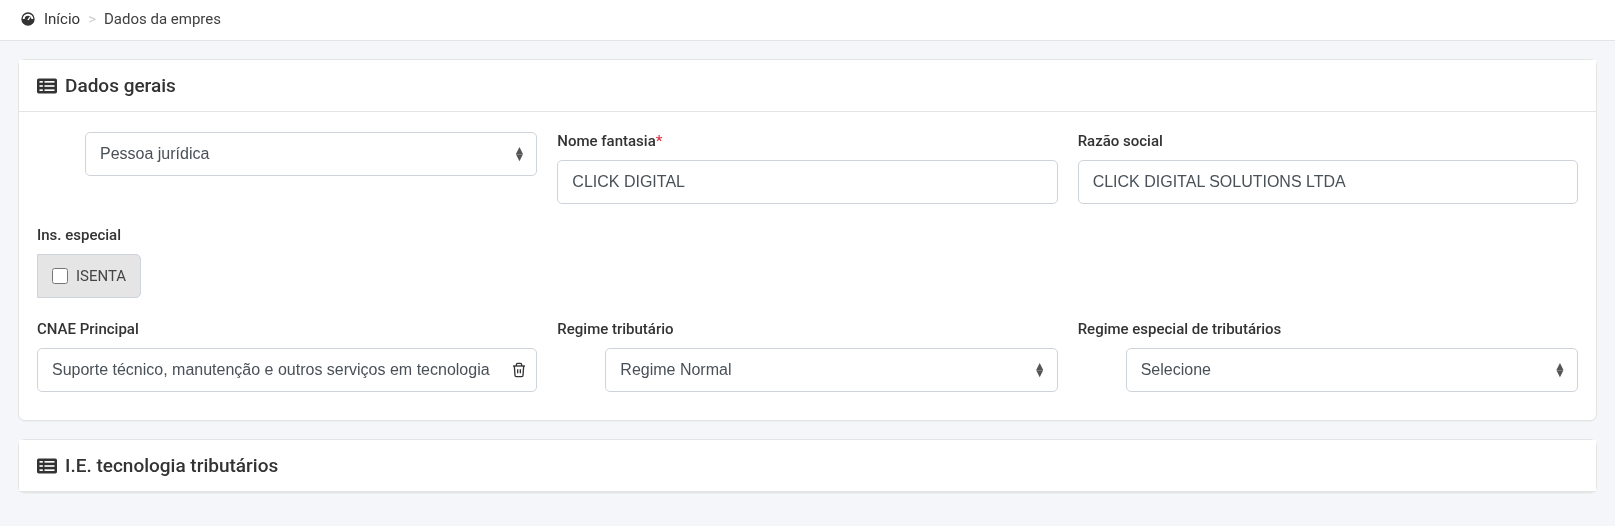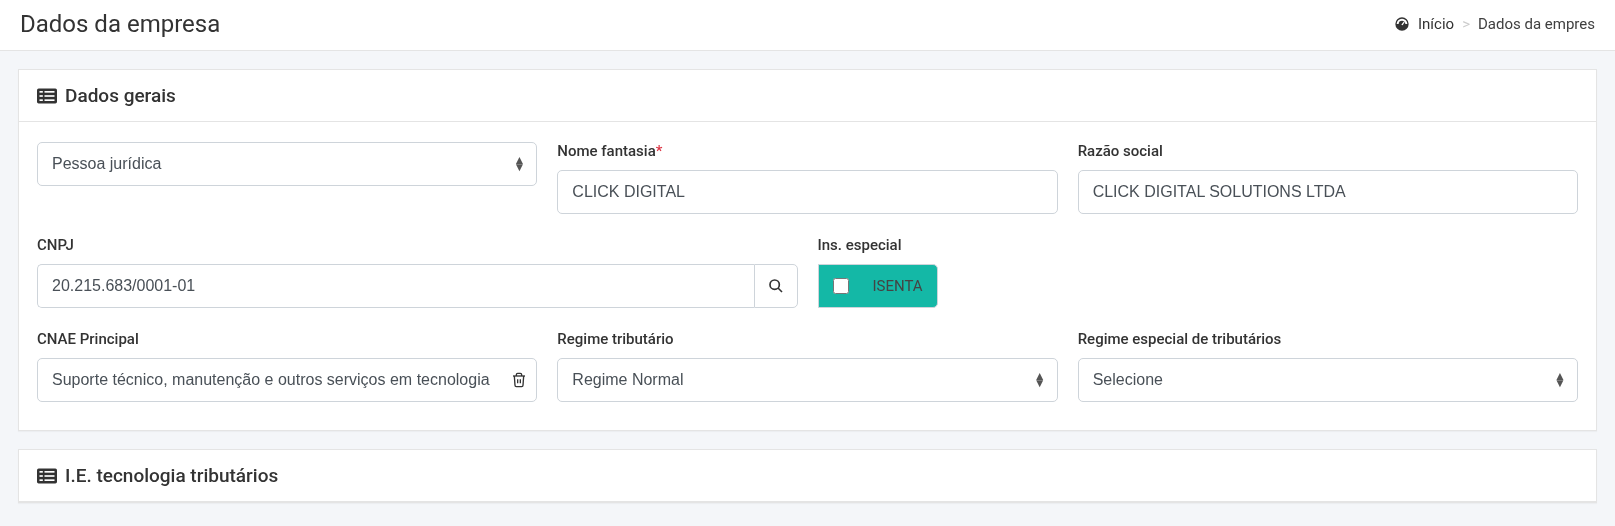--- a/index.html
+++ b/index.html
@@ -31,21 +31,21 @@
     }
     .breadcrumb-sep { color: #ccc; }
     .breadcrumb-current { color: #404040; }
     .breadcrumb .dash-icon { font-size: 14px; }
     .content {
       padding: 18px 18px 0 18px;
     }
     .card {
       background: #fff;
       border: 1px solid #e4e4e4;
-      border-radius: 0;
+      border-radius: 7px;
       margin-bottom: 18px;
       box-shadow: 0 1px 1px rgba(0,0,0,0.03);
     }
     .card-header {
       padding: 14px 18px;
       border-bottom: 1px solid #e4e4e4;
       background: #fff;
       display: flex;
       align-items: center;
       gap: 8px;
@@ -81,20 +81,21 @@
       padding: 8px 14px;
       font-size: 16px;
       color: #495057;
       background: #fff;
       border: 1px solid #ced4da;
       border-radius: 5px;
       outline: none;
     }
     .select-wrap {
       position: relative;
+      margin-left: 48px;
     }
     .select-wrap .caret {
       position: absolute;
       right: 12px;
       top: 50%;
       transform: translateY(-50%);
       pointer-events: none;
       font-size: 12px;
       color: #555;
       line-height: 0.6;
@@ -119,23 +120,23 @@
       border: 1px solid #ced4da;
       border-top-right-radius: 5px;
       border-bottom-right-radius: 5px;
       cursor: pointer;
       color: #555;
     }
     .input-group .ig-addon {
       height: 44px;
       display: flex;
       align-items: center;
-      gap: 24px;
+      gap: 8px;
       padding: 0 14px;
-      background: #14b8a6;
+      background: #e5e5e5;
       border: 1px solid #ced4da;
       border-top-right-radius: 5px;
       border-bottom-right-radius: 5px;
       color: #444;
       font-size: 15px;
     }
     .ig-addon input[type="checkbox"] {
       width: 16px;
       height: 16px;
       cursor: pointer;
@@ -151,21 +152,20 @@
       transform: translateY(-50%);
     }
     .cnae-wrap .form-control {
       padding-right: 38px;
     }
   </style>
 </head>
 <body>
 
 <div class="page-header">
-  <h1 class="page-title">Dados da empresa</h1>
   <div class="breadcrumb">
     <span class="dash-icon">
       <svg width="16" height="16" viewBox="0 0 24 24" fill="#333">
           <path d="M12 2a10 10 0 100 20 10 10 0 000-20zm0 2a8 8 0 018 8h-3a5 5 0 00-10 0H4a8 8 0 018-8zm-1 9l4-5 1 1-3 5z"></path>
         </svg>
     </span>
     <a href="#" style="text-decoration:none;color:#333;">Início</a>
     <span class="breadcrumb-sep">&gt;</span>
     <span class="breadcrumb-current">Dados da empres</span>
   </div>
@@ -202,34 +202,20 @@
           <input class="form-control" value="CLICK DIGITAL" style="">
         </div>
         <div class="col">
           <label class="form-label">Razão social</label>
           <input class="form-control" value="CLICK DIGITAL SOLUTIONS LTDA" style="">
         </div>
       </div>
 
       <div class="row">
         <div class="col">
-          <label class="form-label">CNPJ</label>
-          <div class="input-group">
-            <input class="form-control" value="20.215.683/0001-01" style="">
-            <button class="ig-btn">
-              <span>
-                <svg width="16" height="16" viewBox="0 0 24 24" fill="none" stroke="#333" stroke-width="2.5">
-                    <circle cx="10" cy="10" r="7"></circle>
-                    <line x1="21" y1="21" x2="15" y2="15"></line>
-                  </svg>
-              </span>
-            </button>
-          </div>
-        </div>
-        <div class="col">
           <label class="form-label">Ins. especial</label>
           <div class="input-group">
             <label class="ig-addon">
               <input type="checkbox" style="">
               <span>ISENTA</span>
             </label>
           </div>
         </div>
       </div>
 

